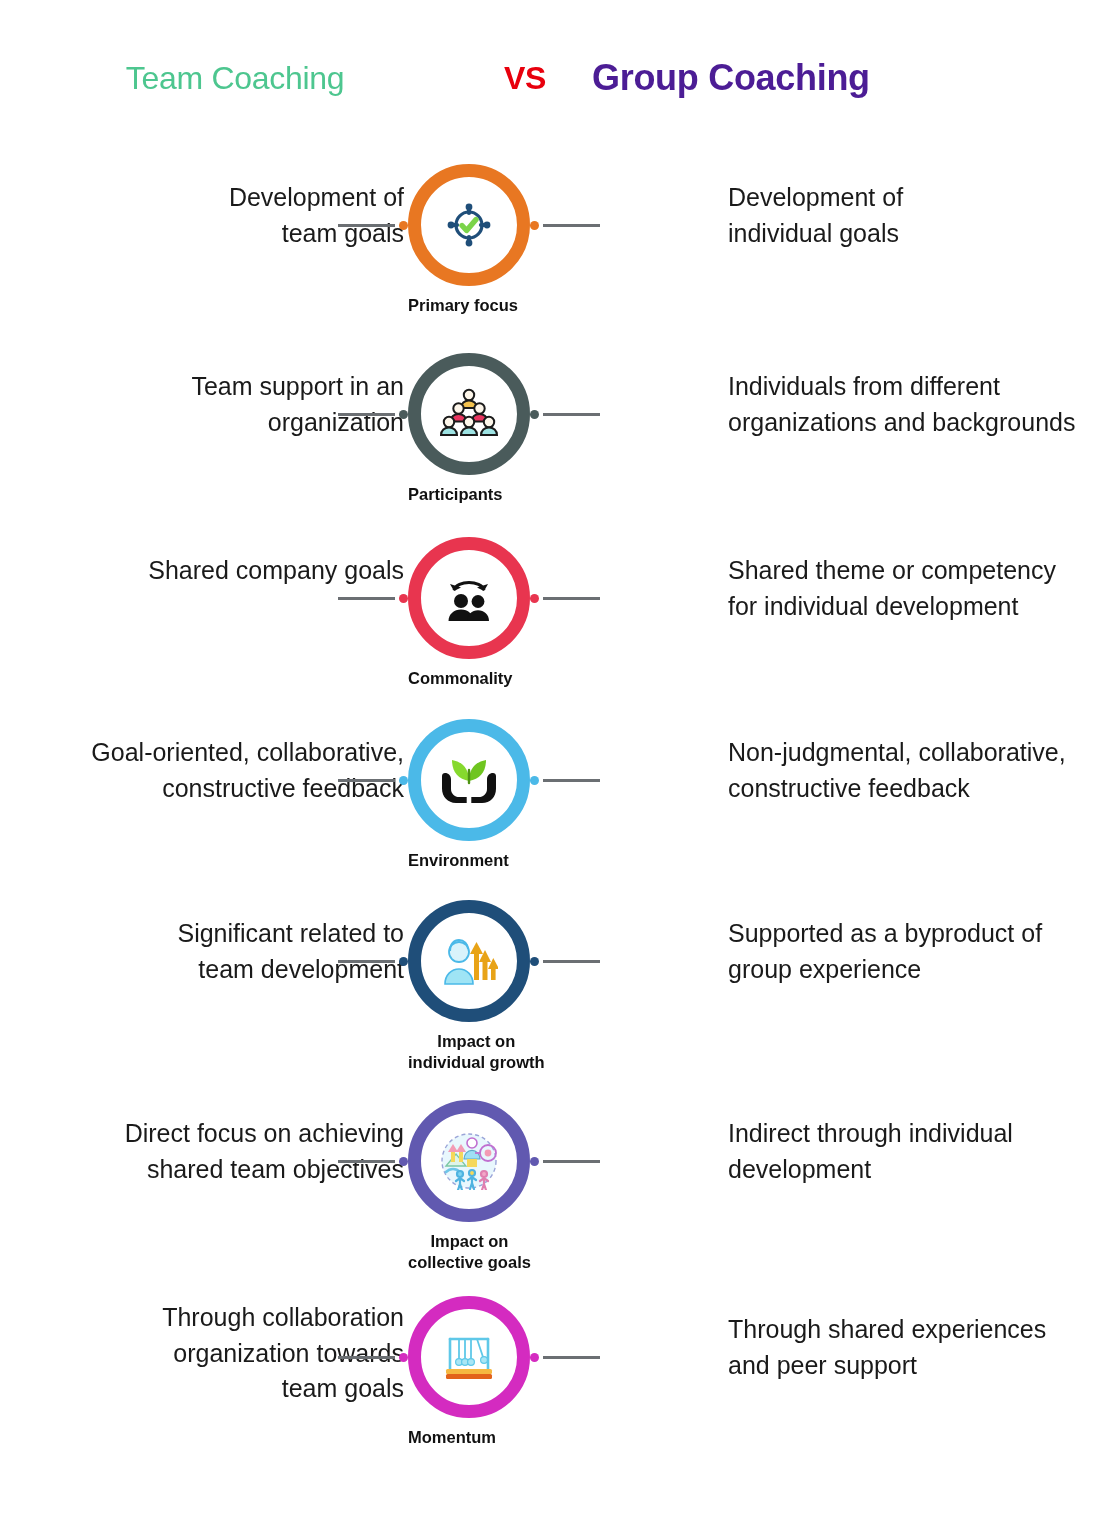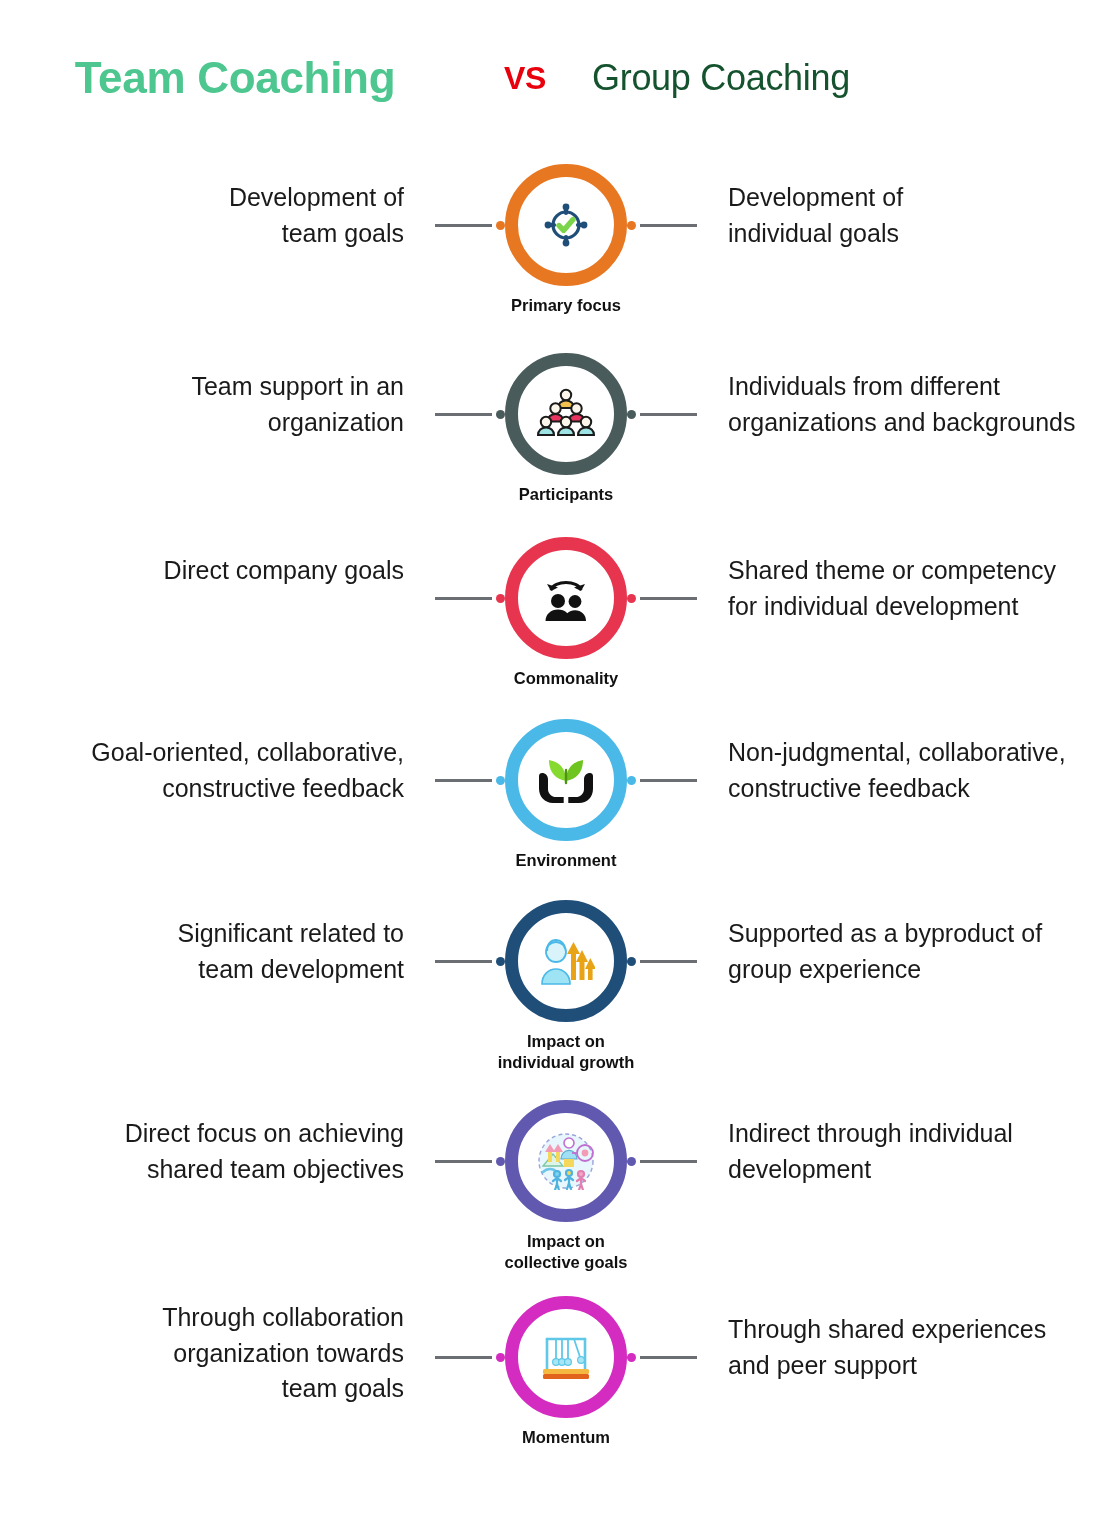--- a/index.html
+++ b/index.html
@@ -24,40 +24,40 @@
     top: 48px;
     left: 0;
     width: 1116px;
     height: 60px;
     display: flex;
     align-items: center;
   }
   .header-left {
     width: 470px;
     text-align: center;
-    font-size: 44px;
-    font-weight: bold;
+    font-size: 32px;
+    font-weight: normal;
     color: #4DC68F;
     letter-spacing: -0.3px;
   }
   .header-vs {
     width: 110px;
     text-align: center;
     font-size: 32px;
     font-weight: bold;
     color: #E8000D;
     letter-spacing: -0.3px;
   }
   .header-right {
     width: 536px;
     text-align: left;
     padding-left: 12px;
     font-size: 36px;
-    font-weight: normal;
-    color: #14532d;
+    font-weight: bold;
+    color: #4c1d95;
     letter-spacing: -0.3px;
   }
 
   
   .rows {
     position: absolute;
     top: 150px;
     left: 8px;
     width: 1116px;
   }
@@ -74,21 +74,21 @@
     padding-right: 4px;
     font-size: 25px;
     line-height: 1.42;
     color: #1a1a1a;
   }
   .col-center {
     width: 316px;
     position: relative;
     display: flex;
     flex-direction: column;
-    align-items: center;
+    align-items: flex-start;
   }
   .col-right {
     width: 400px;
     text-align: left;
     padding-left: 4px;
     font-size: 25px;
     line-height: 1.42;
     color: #1a1a1a;
   }
 
@@ -217,21 +217,21 @@
               <span class="line"></span>
               <span class="dot" style="background:#4A5B5B"></span>
             </div>
           </div>
           <div class="cat-label">Participants</div>
         </div>
         <div class="col-right" style="white-space: pre-line; padding-top: 30px;">Individuals from different
 organizations and backgrounds</div>
       </div>
       <div class="row" style="height: 182px;">
-        <div class="col-left" style="white-space: pre-line; padding-top: 30px;">Direct company goals</div>
+        <div class="col-left" style="white-space: pre-line; padding-top: 30px;">Shared company goals</div>
         <div class="col-center" style="padding-top: 14px;">
           <div class="circle-wrap">
             <div class="circle" style="border-color: rgb(232, 53, 79);">
     <svg width="58" height="54" viewBox="0 0 58 54">
       <path d="M14 19C17 9 41 9 44 19" fill="none" stroke="#111" stroke-width="3.2"></path>
       <path d="M10 13l4 7 7-3.6z" fill="#111"></path>
       <path d="M48 13l-4 7-7-3.6z" fill="#111"></path>
       <circle cx="21" cy="30" r="7" fill="#111"></circle>
       <path d="M8.5 50c0-7 5.6-11.6 12.5-11.6S33.5 43 33.5 50z" fill="#111"></path>
       <circle cx="38" cy="30.5" r="6.4" fill="#111"></circle>

